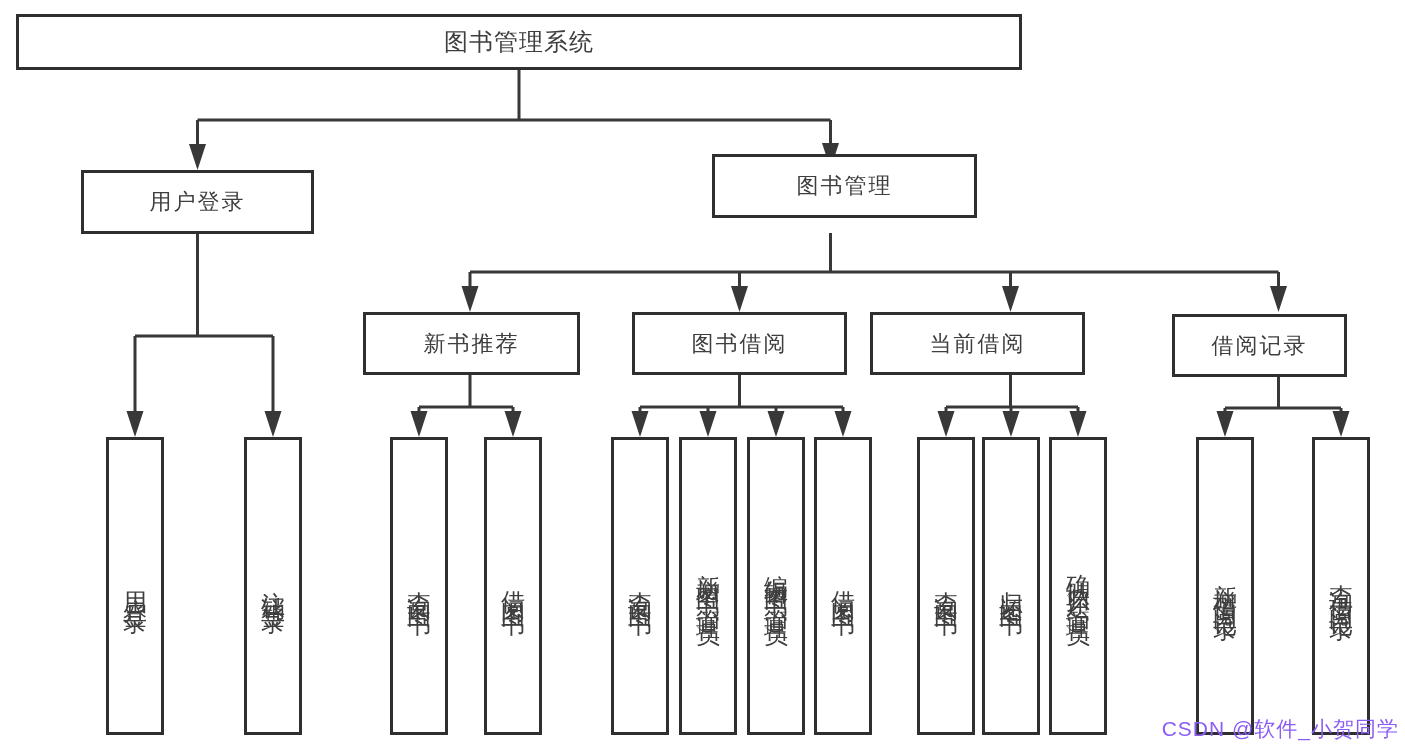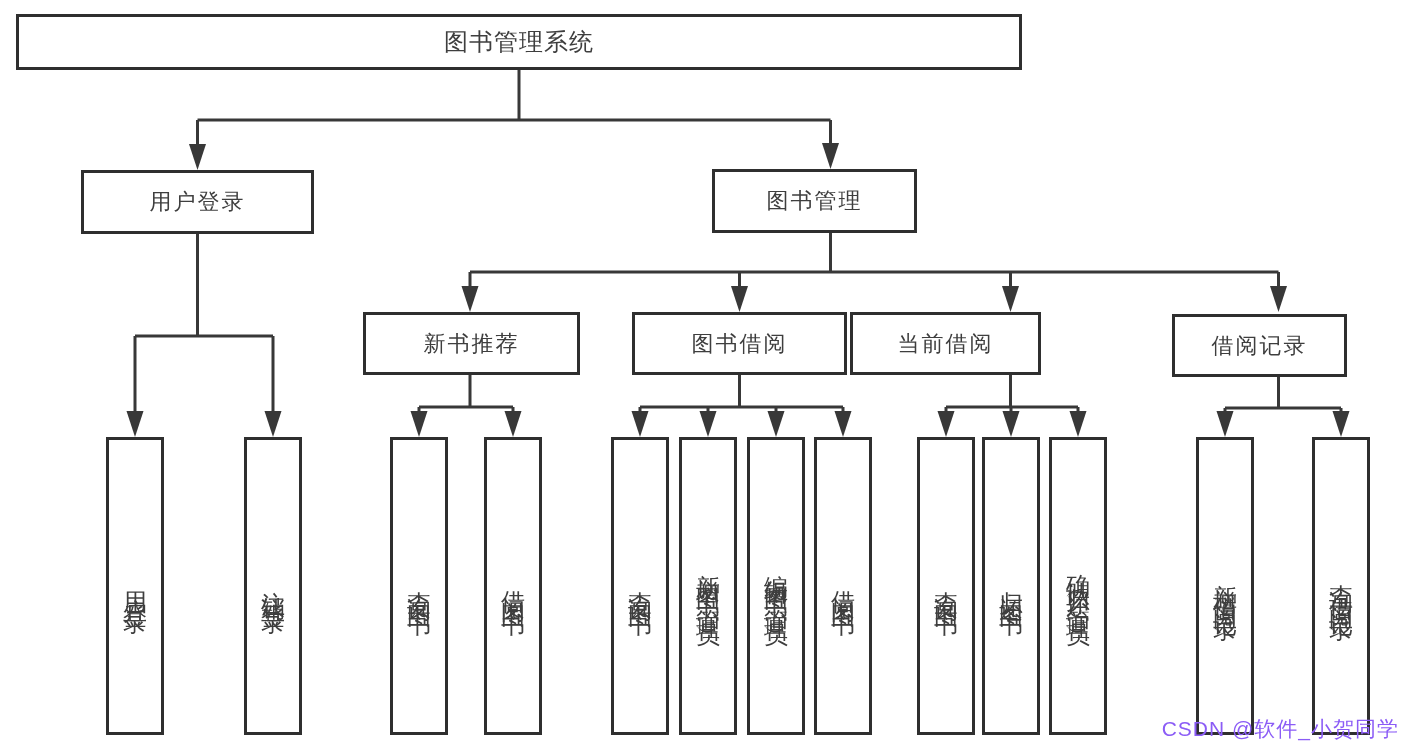--- a/index.html
+++ b/index.html
@@ -112,25 +112,25 @@
     <g>
       <path d="M1278.5 377 V408 M1225 408 H1341 M1225 408 V417 M1341 408 V417"></path>
       <polygon fill="#383838" stroke="none" points="1216.5,411 1233.5,411 1225,437"></polygon>
       <polygon fill="#383838" stroke="none" points="1332.5,411 1349.5,411 1341,437"></polygon>
     </g>
   </svg>
 
   <div class="node h root" style="left:16px; top:14px; width:1006px; height:56px;">图书管理系统</div>
 
   <div class="node h" style="left:81px; top:170px; width:233px; height:64px;">用户登录</div>
-  <div class="node h" style="left:712px; top:169px; width:205px; height:64px;">图书管理</div>
+  <div class="node h" style="left:712px; top:154px; width:265px; height:64px;">图书管理</div>
 
   <div class="node h" style="left:363px; top:312px; width:217px; height:63px;">新书推荐</div>
   <div class="node h" style="left:632px; top:312px; width:215px; height:63px;">图书借阅</div>
-  <div class="node h" style="left:850px; top:312px; width:191px; height:63px;">当前借阅</div>
+  <div class="node h" style="left:870px; top:312px; width:215px; height:63px;">当前借阅</div>
   <div class="node h" style="left:1172px; top:314px; width:175px; height:63px;">借阅记录</div>
 
   <div class="node v" style="left:106px; top:437px; width:58px; height:298px;">用户登录</div>
   <div class="node v" style="left:244px; top:437px; width:58px; height:298px;">注销登录</div>
 
   <div class="node v" style="left:390px; top:437px; width:58px; height:298px;">查询图书</div>
   <div class="node v" style="left:484px; top:437px; width:58px; height:298px;">借阅图书</div>
 
   <div class="node v" style="left:611px; top:437px; width:58px; height:298px;">查询图书</div>
   <div class="node v" style="left:679px; top:437px; width:58px; height:298px;">新增图书（管理员）</div>

